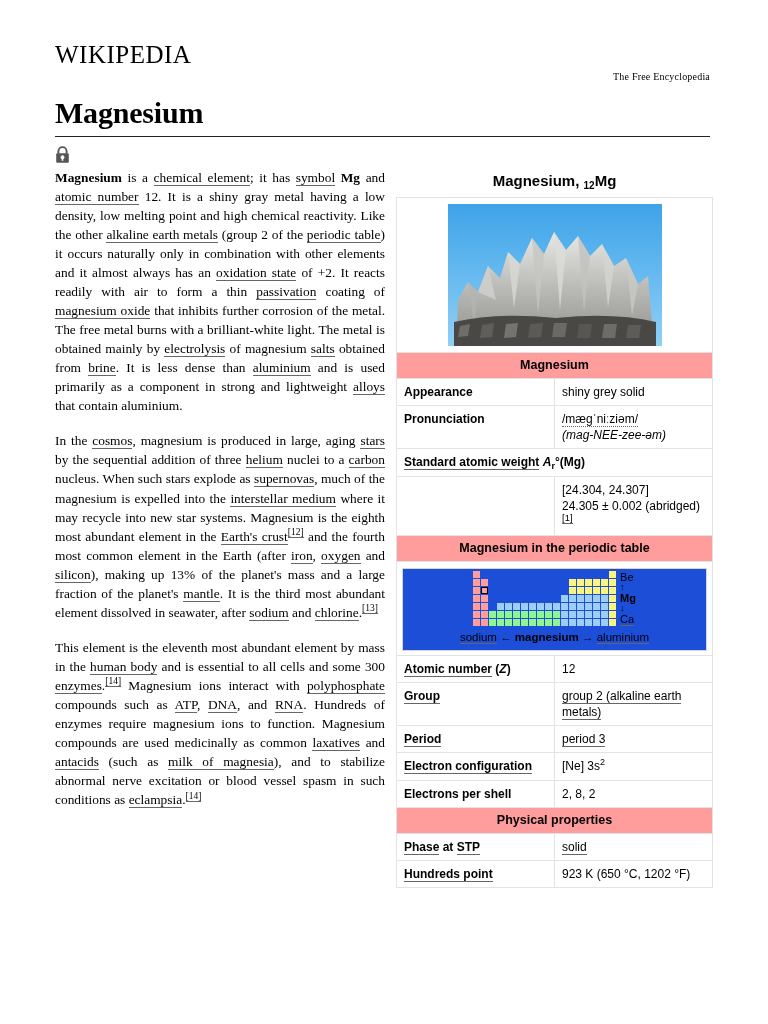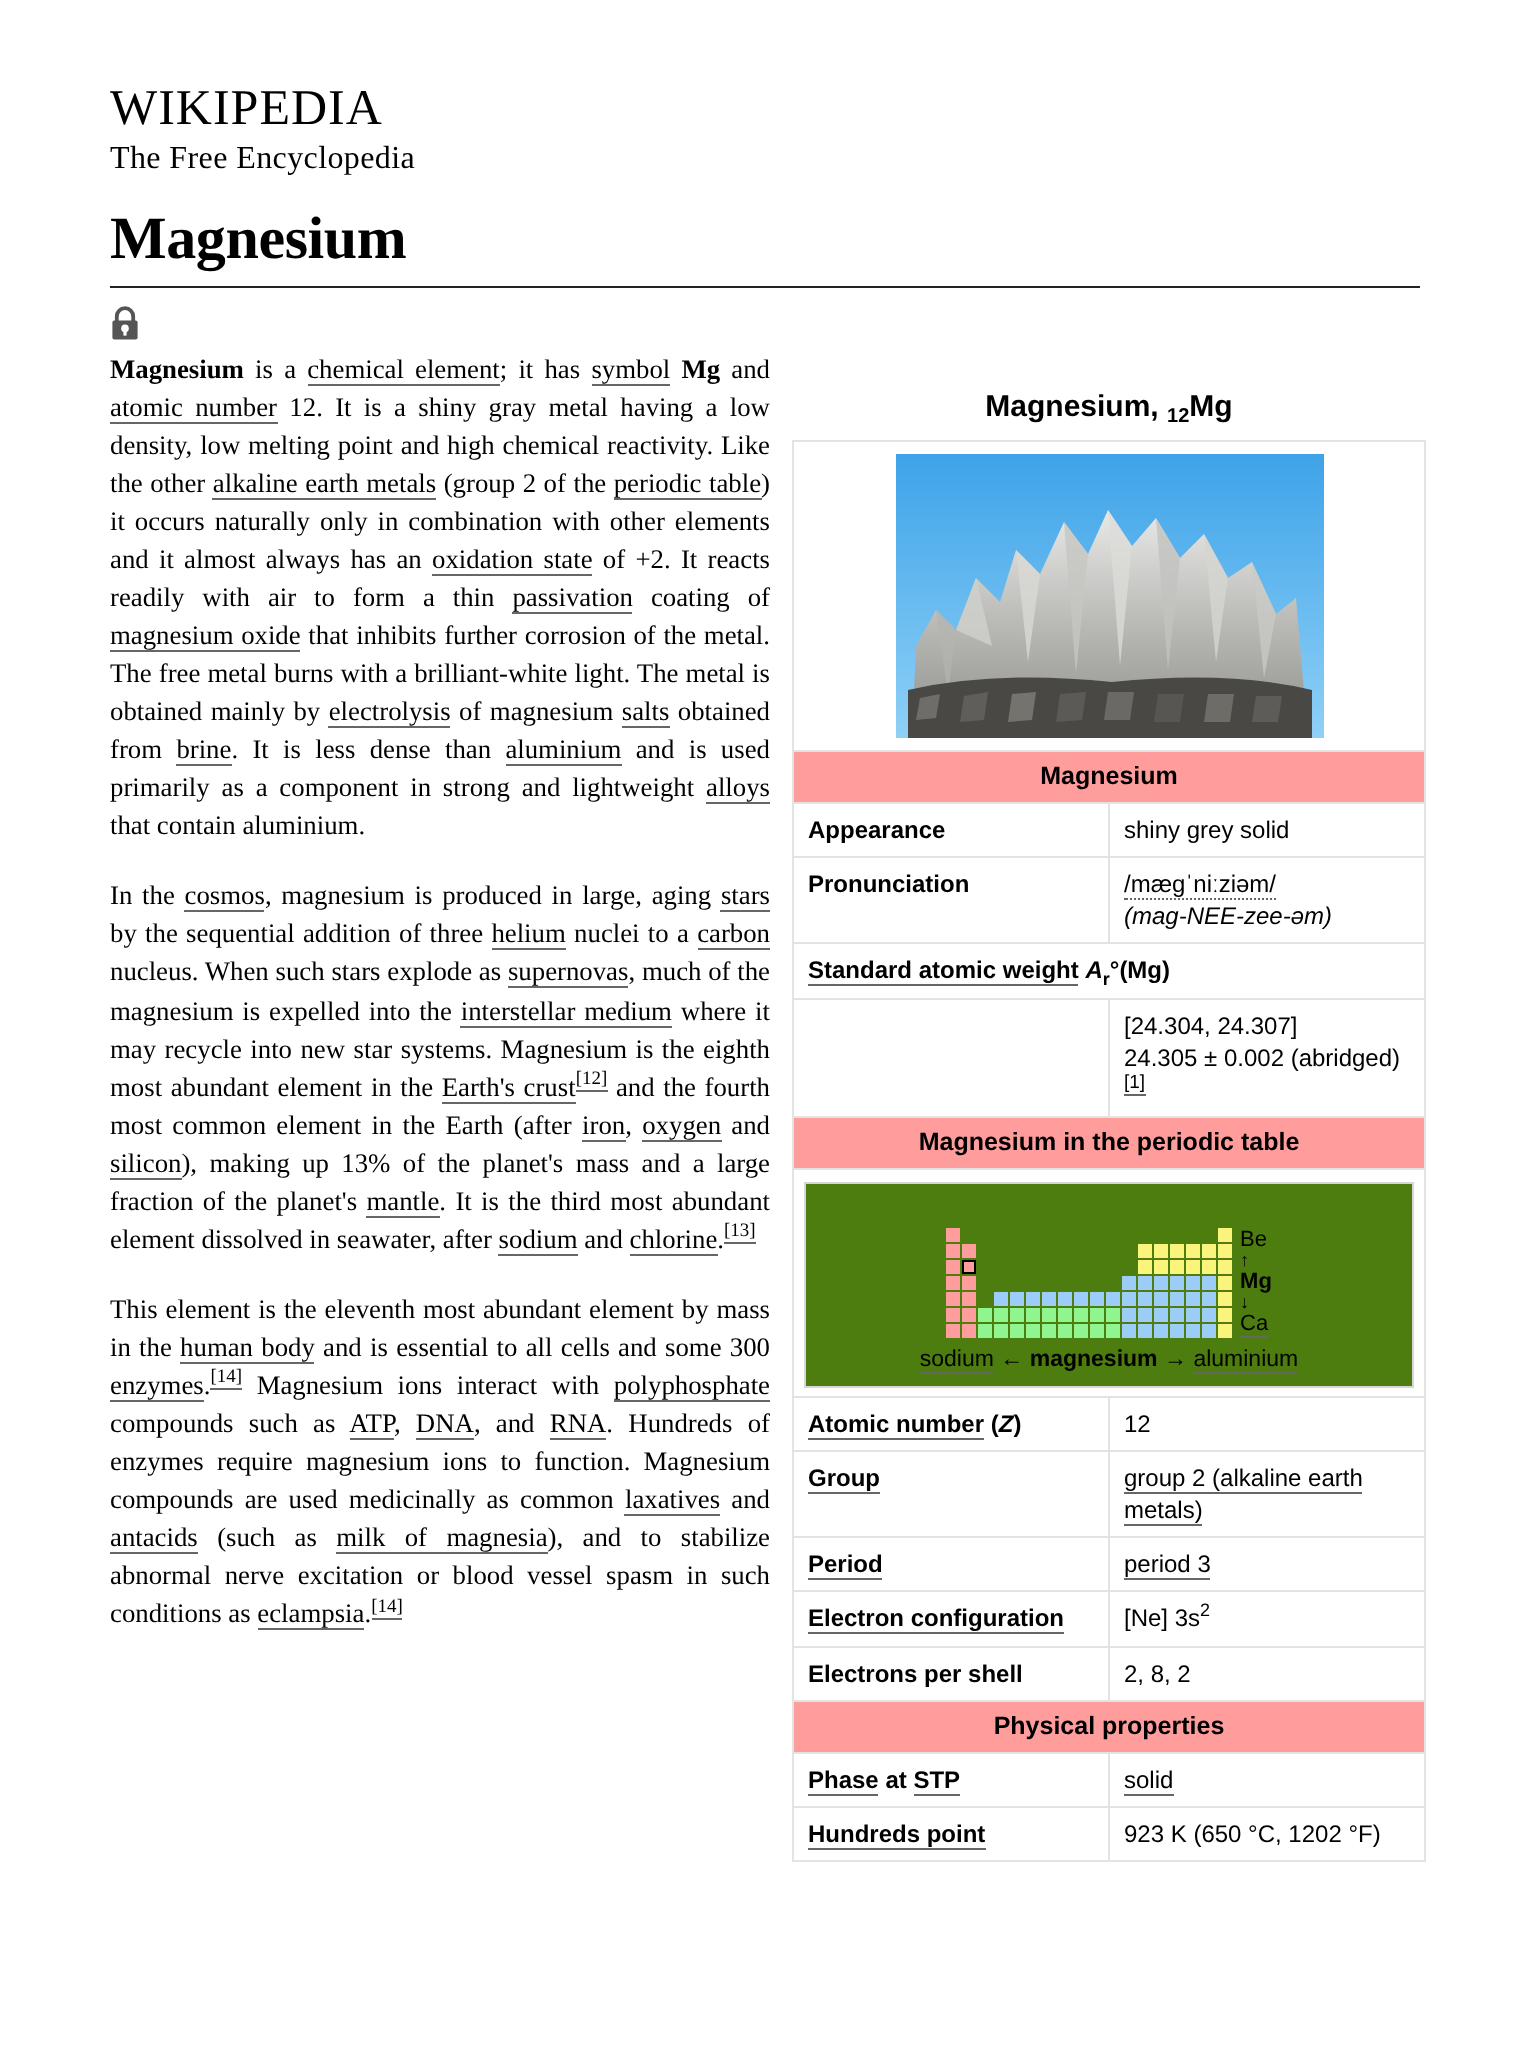--- a/index.html
+++ b/index.html
@@ -28,23 +28,24 @@
   }
   .wordmark {
     font-family: "Liberation Serif", serif;
     font-size: 25px;
     letter-spacing: 0.5px;
     line-height: 1;
     color: #000;
   }
   .tagline {
     font-family: "Liberation Serif", serif;
-    font-size: 16px;
+    font-size: 10px;
     margin-top: 4px;
     letter-spacing: 0.2px;
+    text-align: right;
   }
   .article-title {
     font-family: "Liberation Serif", serif;
     font-size: 30px;
     font-weight: bold;
     margin: 14px 0 0 0;
     padding-bottom: 4px;
     letter-spacing: -0.2px;
   }
   .title-rule {
@@ -84,21 +85,21 @@
     font-size: 9.5px;
     vertical-align: super;
     line-height: 0;
   }
   .ref .lnk { border-bottom: 1px solid #666; }
   b.b { font-weight: bold; }
 
   
   .infobox {
     position: absolute;
-    top: 16px;
+    top: 0;
     left: 341px;
     width: 317px;
     font-family: "Liberation Sans", sans-serif;
     font-size: 12px;
     background: #fff;
   }
   .ib-title {
     text-align: center;
     font-weight: bold;
     font-size: 15px;
@@ -158,22 +159,22 @@
     overflow: hidden;
   }
 
   
   .ptcell {
     padding: 6px 5px 4px 5px !important;
     text-align: center;
   }
   .pt-wrap {
     border: 1px solid #d6d6d6;
-    padding: 22px 4px 4px 4px;
-    background: #4d7c0f;
+    padding: 2px 4px 4px 4px;
+    background: #1d4ed8;
   }
   .pt-flex {
     display: flex;
     align-items: flex-end;
     justify-content: center;
     gap: 4px;
   }
   .pt-grid {
     display: grid;
     grid-template-columns: repeat(18, 7px);

